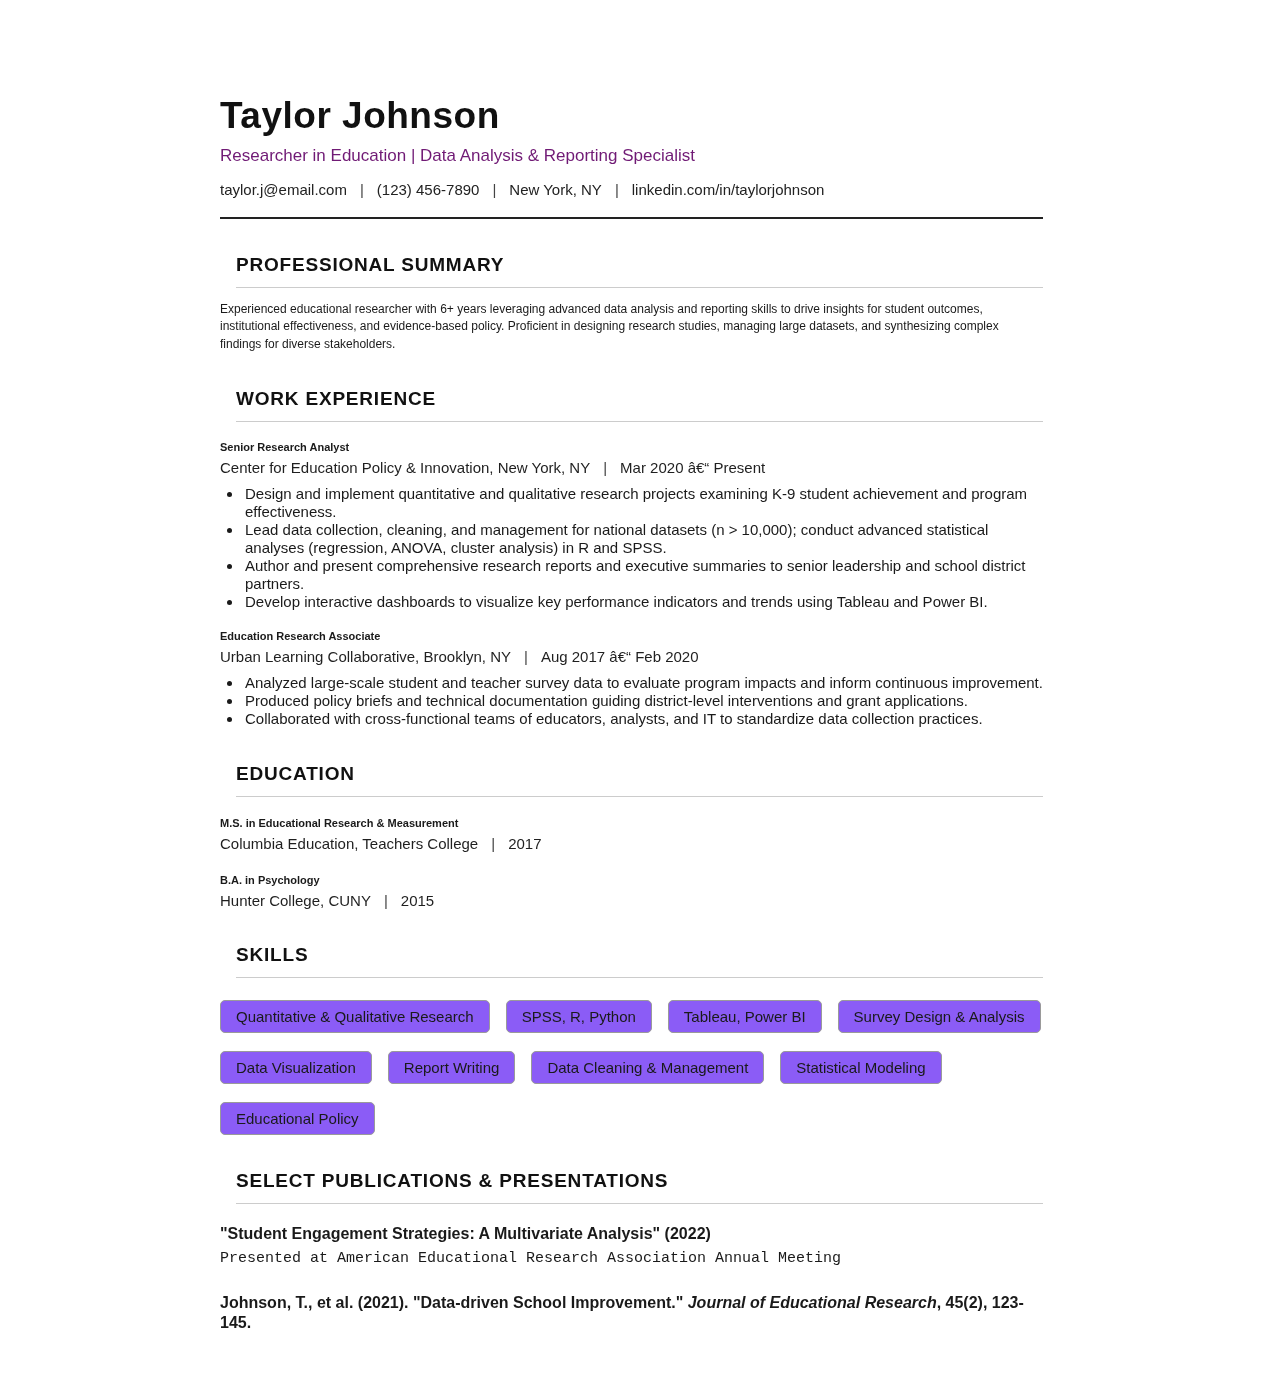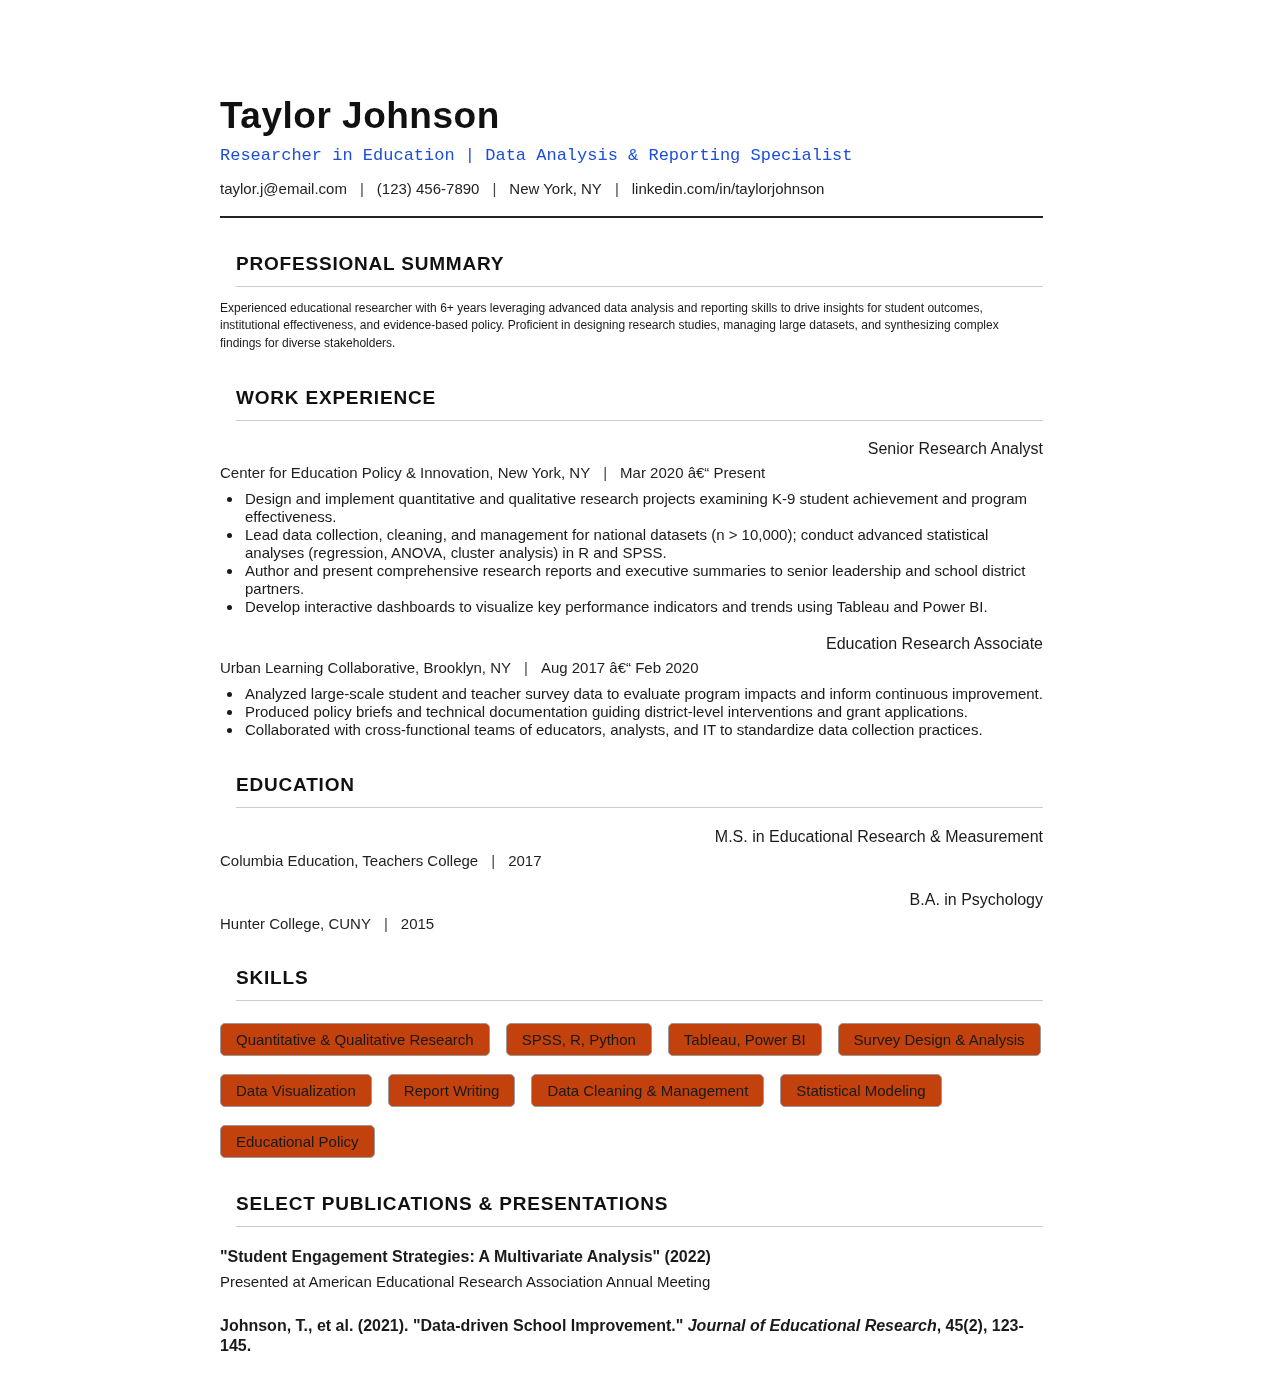--- a/index.html
+++ b/index.html
@@ -27,22 +27,21 @@
     font-size: 37px;
     font-weight: bold;
     letter-spacing: 0.5px;
     margin: 0 0 9px 0;
     line-height: 1.1;
     color: #111;
   }
   .subtitle {
     font-size: 17px;
     margin: 8px 0 15px 0;
-    color: #1d4ed8;
-    font-family: Liberation Mono, monospace;
+    color: #701a75;
   }
   .contact {
     font-size: 15px;
     color: #222;
   }
   .sep {
     margin: 0 13px;
     color: #444;
   }
   .header-rule {
@@ -66,24 +65,23 @@
     font-size: 12px;
     line-height: 17.5px;
     margin: 13px 0 0 0;
   }
 
   
   .job {
     margin-top: 19px;
   }
   .job-title {
-    font-size: 16px;
-    font-weight: normal;
+    font-size: 11px;
+    font-weight: bold;
     margin: 0 0 6px 0;
-    text-align: right;
   }
   .meta {
     font-size: 15px;
     color: #1f1f1f;
   }
   .bullets {
     margin: 9px 0 0 0;
     padding-left: 23px;
   }
   .bullets li {
@@ -104,21 +102,21 @@
   .skills-list {
     display: flex;
     flex-wrap: wrap;
     gap: 18px 16px;
     margin-top: 22px;
   }
   .skill-chip {
     box-sizing: border-box;
     border: 1px solid #9a9a9a;
     border-radius: 5px;
-    background: #c2410c;
+    background: #8b5cf6;
     padding: 7px 15px;
     font-size: 15px;
     color: #1a1a1a;
     white-space: nowrap;
   }
 
   
   .pub {
     margin-top: 21px;
   }
@@ -126,20 +124,21 @@
     margin-top: 26px;
   }
   .pub-title {
     font-size: 16px;
     font-weight: bold;
     margin: 0 0 7px 0;
   }
   .pub-detail {
     font-size: 15px;
     margin: 0;
+    font-family: Liberation Mono, monospace;
   }
   .pub-citation {
     font-size: 16px;
     font-weight: bold;
     line-height: 19.5px;
     margin: 0;
   }
   .pub-citation .journal {
     font-style: italic;
   }

